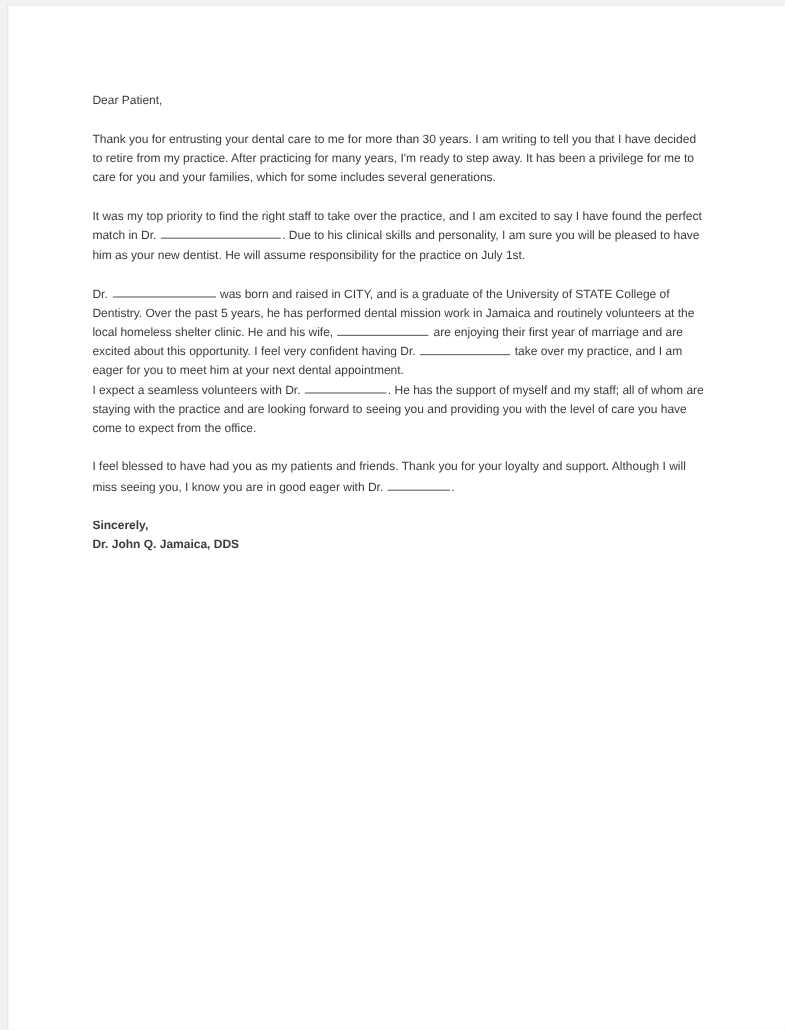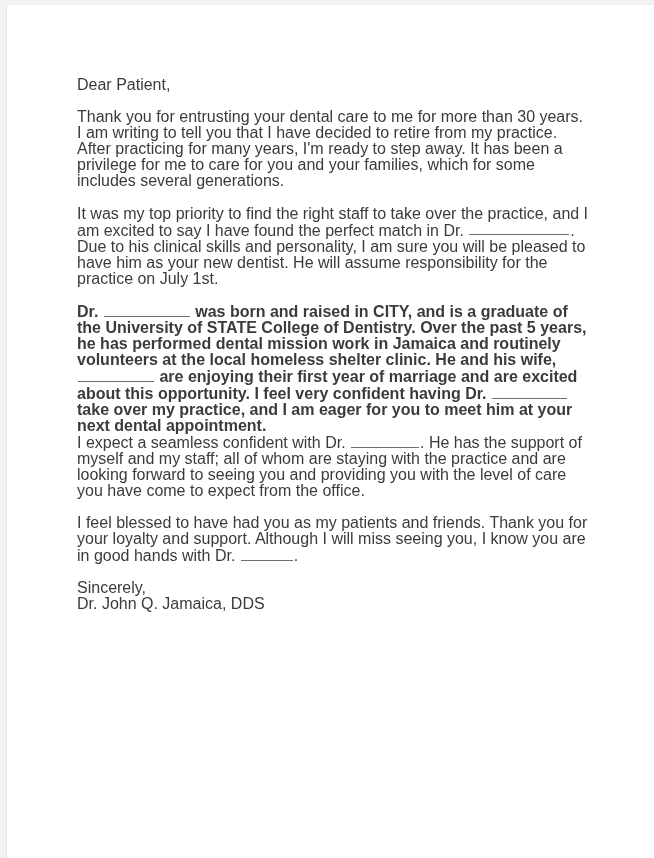--- a/index.html
+++ b/index.html
@@ -24,37 +24,37 @@
     border-left: 1px solid #e3e3e3;
     border-top: 1px solid #ededed;
     box-sizing: border-box;
   }
   #letter {
     position: absolute;
     left: 70px;
     top: 72px;
     width: 512px;
     color: #3b3b3b;
-    font-size: 16px;
+    font-size: 10px;
     line-height: 16.1px;
     text-align: left;
   }
   .para {
     margin: 0 0 16px 0;
     white-space: normal;
   }
   .para.tight {
     margin-bottom: 0;
-    font-weight: bold;
   }
   .salutation {
     margin: 0 0 16px 0;
   }
   .signature {
     margin: 0;
+    font-weight: bold;
   }
   .signature .line {
     display: block;
   }
   
   .blank {
     display: inline-block;
     border-bottom: 1.2px solid #6e6e6e;
     height: 0.80em;
     vertical-align: baseline;
@@ -88,26 +88,26 @@
       <span>Dr.</span>
       <span class="blank w86"></span>
       <span>was born and raised in CITY, and is a graduate of the University of STATE College of Dentistry.  Over the past 5 years, he has performed dental mission work in Jamaica and routinely volunteers at the local homeless shelter clinic.  He and his wife,</span>
       <span class="blank w76"></span>
       <span>are enjoying their first year of marriage and are excited about this opportunity.  I feel very confident having Dr.</span>
       <span class="blank w75"></span>
       <span>take over my practice, and I am eager for you to meet him at your next dental appointment.</span>
     </p>
 
     <p class="para">
-      <span>I expect a seamless confident with Dr.</span>
+      <span>I expect a seamless volunteers with Dr.</span>
       <span class="blank w68"></span><span>.  He has the support of myself and my staff; all of whom are staying with the practice and are looking forward to seeing you and providing you with the level of care you have come to expect from the office.</span>
     </p>
 
     <p class="para">
-      <span>I feel blessed to have had you as my patients and friends.  Thank you for your loyalty and support.  Although I will miss seeing you, I know you are in good hands with Dr.</span>
+      <span>I feel blessed to have had you as my patients and friends.  Thank you for your loyalty and support.  Although I will miss seeing you, I know you are in good eager with Dr.</span>
       <span class="blank w52"></span><span>.</span>
     </p>
 
     <p class="signature">
       <span class="line">Sincerely,</span>
       <span class="line">Dr. John Q. Jamaica, DDS</span>
     </p>
 
   </div>
 </div>

